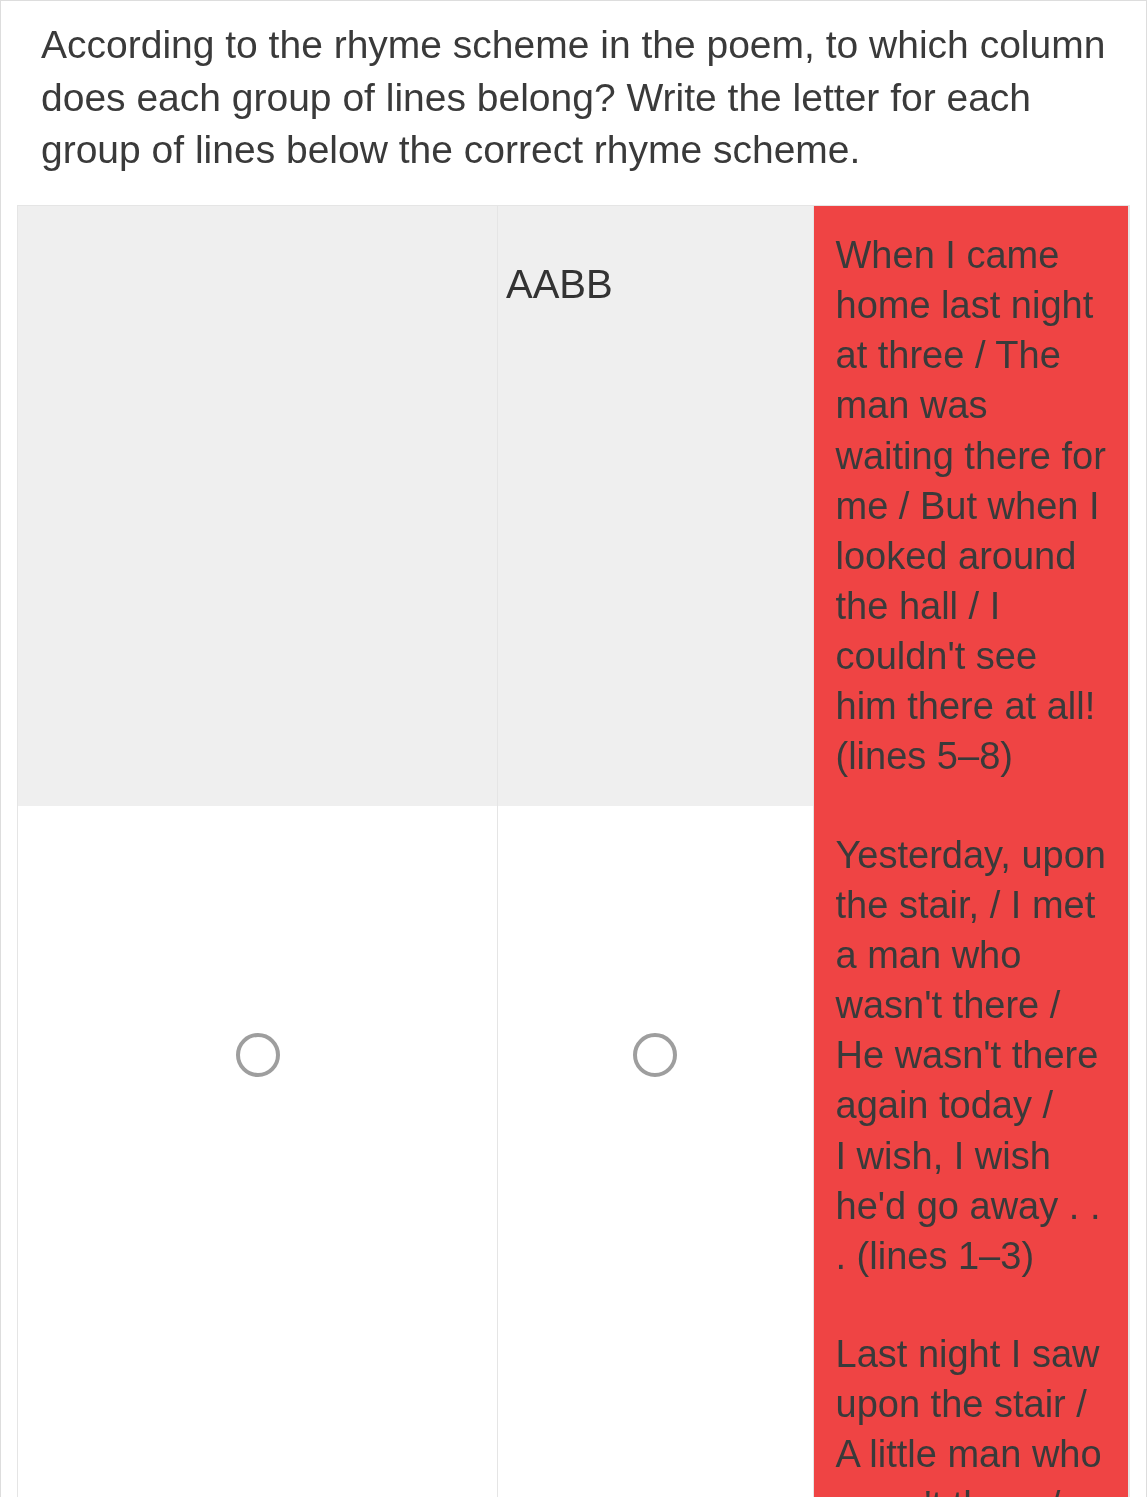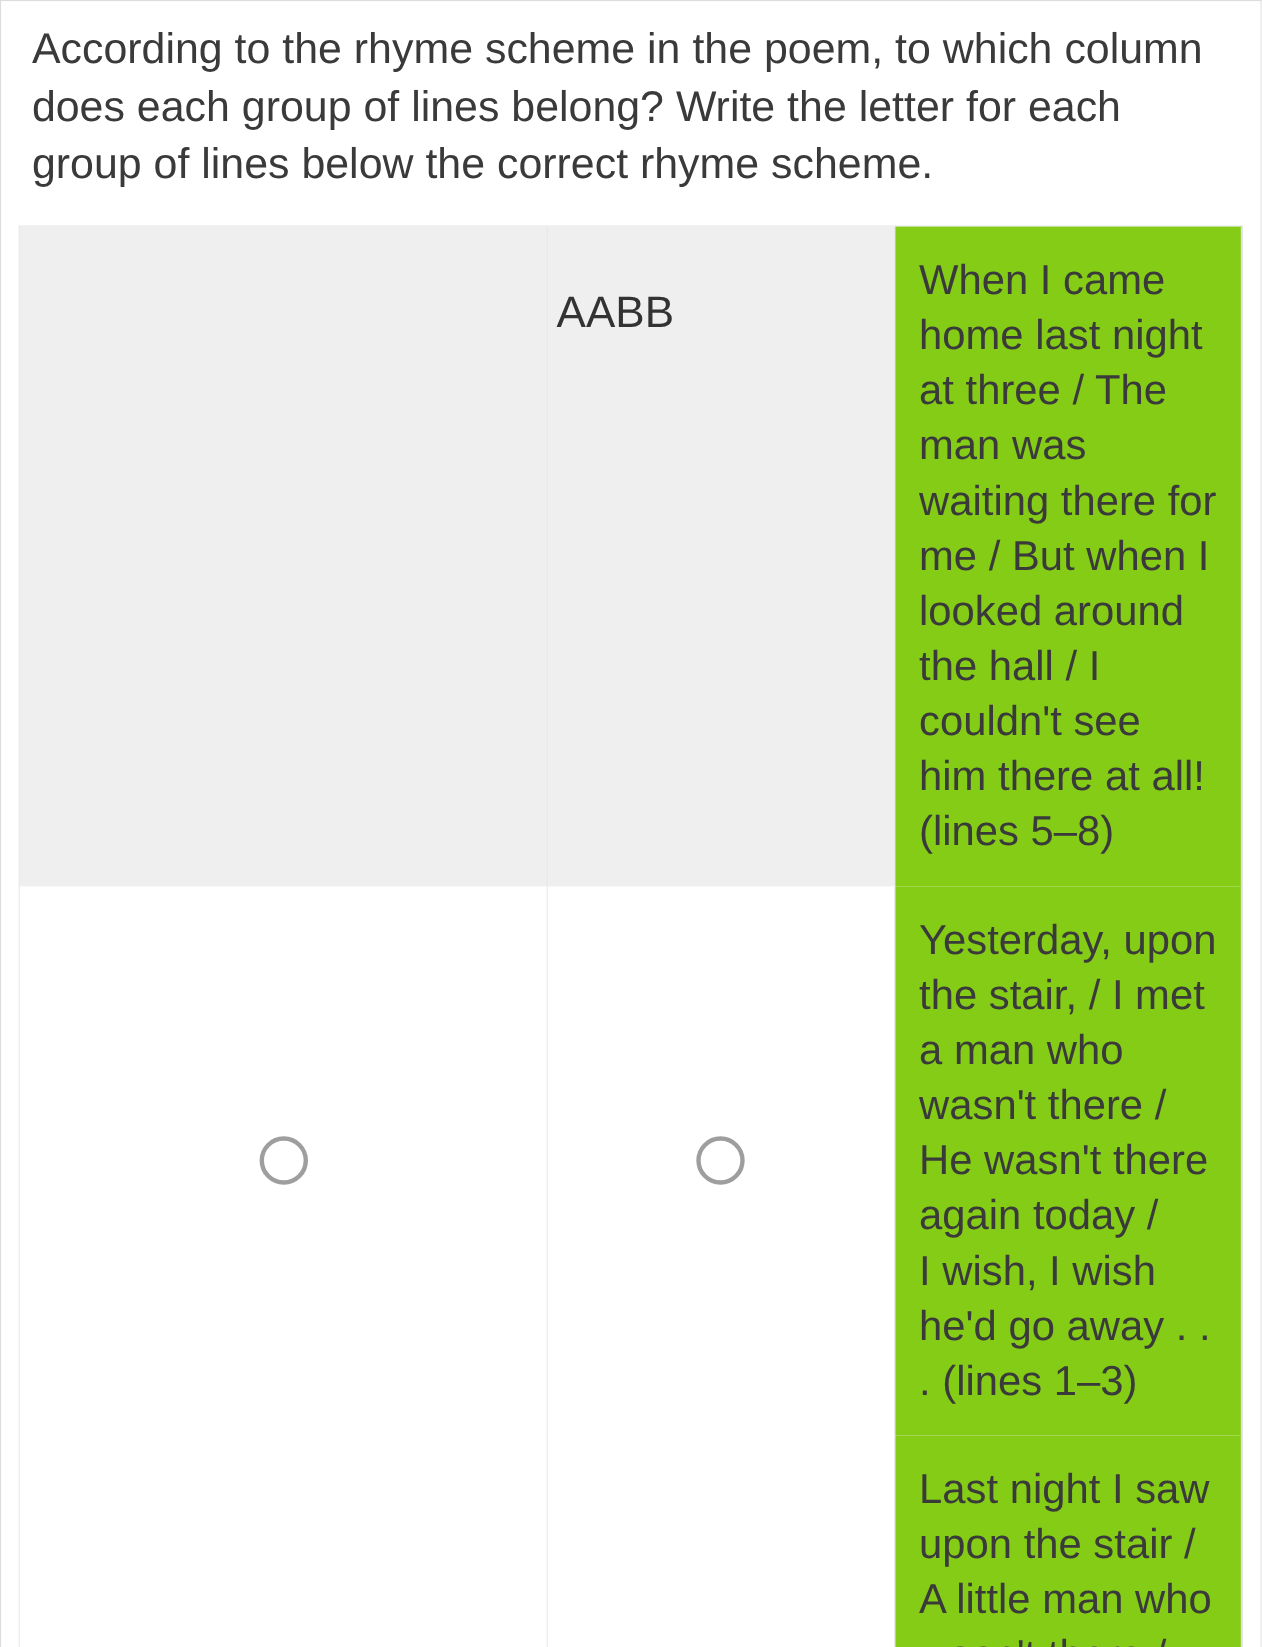--- a/index.html
+++ b/index.html
@@ -7,21 +7,21 @@
     font-family: -apple-system, BlinkMacSystemFont, "Segoe UI", Helvetica, Arial, sans-serif;
     background: #fff;
     width: 1147px;
     color: #333;
   }
   .container {
     border: 1px solid #ddd;
     border-bottom: none;
   }
   .question {
-    padding: 18px 28px 28px 28px;
+    padding: 18px 28px 28px 40px;
     font-size: 39px;
     line-height: 1.35;
     color: #3a3a3a;
   }
   .grid {
     display: grid;
     grid-template-columns: 480px 1fr 1fr;
     margin: 0 16px;
     border: 1px solid #e5e5e5;
   }
@@ -32,21 +32,21 @@
     color: #333;
     border-right: 1px solid #e5e5e5;
   }
   .header-cell:last-child { border-right: none; }
   .text-cell {
     padding: 24px 22px;
     font-size: 38px;
     line-height: 1.32;
     color: #3a3a3a;
     border-right: 1px solid #e5e5e5;
-    background: #84cc16;
+    background: #ef4444;
   }
   .radio-cell {
     display: flex;
     align-items: center;
     justify-content: center;
     border-right: 1px solid #e5e5e5;
     background: #fff;
   }
   .radio-cell:last-child { border-right: none; }
   .radio-outer {

